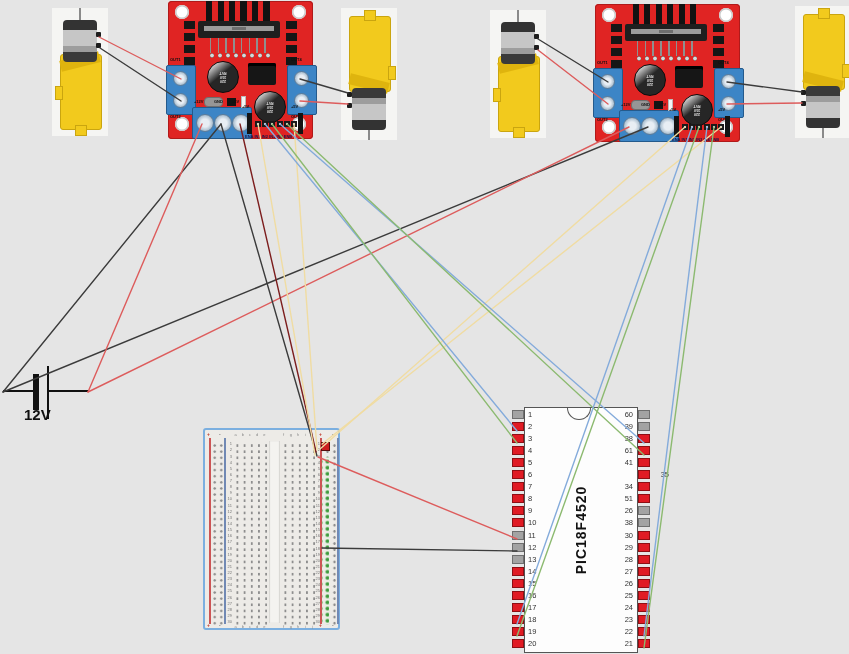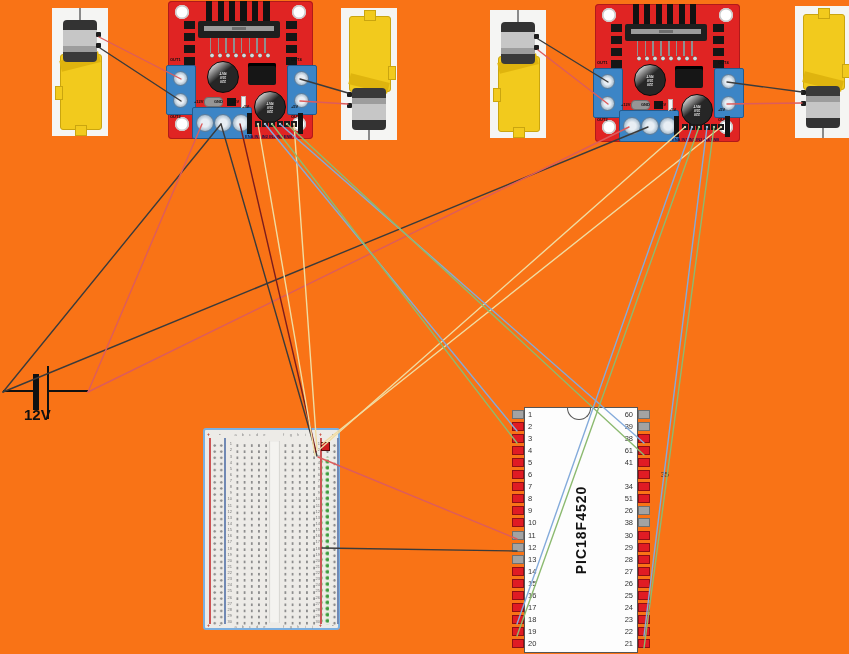--- a/index.html
+++ b/index.html
@@ -1,16 +1,16 @@
 <!DOCTYPE html>
 <html><head>
 <meta charset="utf-8">
 <style>
   html,body{margin:0;padding:0;background:#fff;font-family:"Liberation Sans",sans-serif;}
-  #canvas{position:relative;width:849px;height:654px;background:#f97316;overflow:hidden;}
+  #canvas{position:relative;width:849px;height:654px;background:#e5e5e5;overflow:hidden;}
   .lbl{position:absolute;transform:scale(.5);transform-origin:0 0;font-size:8px;font-weight:bold;color:#1a1a1a;white-space:nowrap;line-height:1;}
   
   .l298n{position:absolute;width:145px;height:138px;z-index:2;}
   .l298n .brd{position:absolute;left:0;top:0;width:145px;height:138px;background:#e02423;border-radius:4px;box-shadow:inset 0 0 0 1px #b01a1a;}
   .l298n .hole{position:absolute;width:14px;height:14px;border-radius:50%;background:#fff;box-shadow:inset 0 0 0 1.5px #c9c9c9;}
   .l298n .hole.tl{left:7px;top:4px}.l298n .hole.tr{left:124px;top:4px}
   .l298n .hole.bl{left:7px;top:116px}.l298n .hole.br{left:124px;top:116px}
   .l298n .fins{position:absolute;left:38px;top:0;width:69px;height:22px;background:repeating-linear-gradient(90deg,#121212 0 6px,transparent 6px 11.5px);}
   .l298n .chipbar{position:absolute;left:30px;top:20px;width:82px;height:17px;background:#1f1f1f;border-radius:2px;}
   .l298n .chipstrip{position:absolute;left:36px;top:25px;width:70px;height:5px;background:#9c9c9c;}

